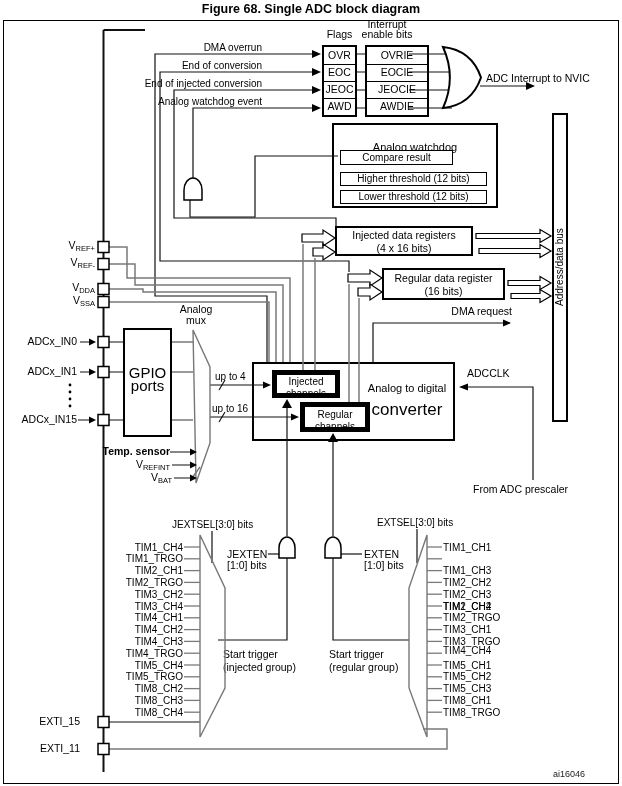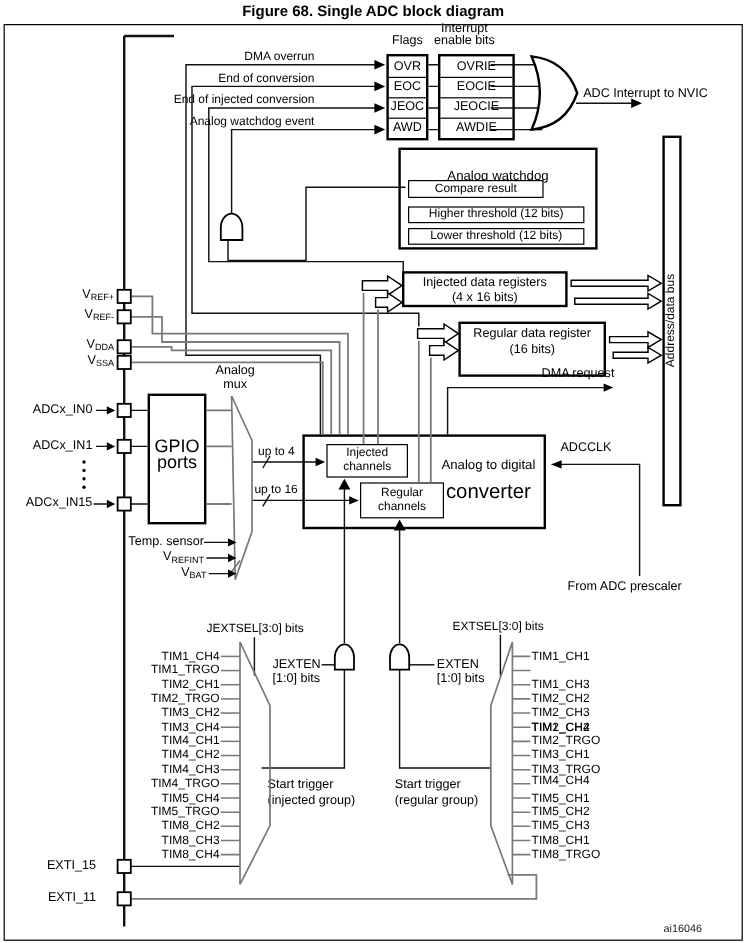--- a/index.html
+++ b/index.html
@@ -5,21 +5,21 @@
   html,body{margin:0;padding:0;background:#fff;}
   .canvas{position:relative;width:622px;height:786px;background:#fff;overflow:hidden;
           font-family:"Liberation Sans","DejaVu Sans",sans-serif;color:#000;}
   .lbl{position:absolute;font-size:10.5px;line-height:12px;white-space:nowrap;}
   .sm{font-size:10px;}
   .ctr{text-align:center;}
   .rt{text-align:right;}
   .sub{font-size:7.5px;vertical-align:-2px;}
   .box{position:absolute;background:#fff;box-sizing:border-box;}
   .b2{border:2px solid #000;}
-  .b1{border:1px solid #000000;}
+  .b1{border:5px solid #000000;}
   .title{position:absolute;left:0;right:0;top:2px;text-align:center;
          font-size:12.5px;font-weight:bold;}
   .frame{position:absolute;left:3px;top:20px;width:614px;height:762px;
          border:1px solid #000;}
   .cell{position:absolute;left:0;right:0;height:17px;line-height:17px;text-align:center;
         font-size:10.5px;border-bottom:1px solid #000;}
   .cell:last-child{border-bottom:none;}
   .twoline{line-height:13px;text-align:center;}
   .bus{position:absolute;left:552px;top:113px;width:16px;height:309px;
        border:2px solid #000;background:#fff;box-sizing:border-box;}
@@ -71,42 +71,42 @@
     <div class="wd-title">Analog watchdog</div>
     <div class="inner" style="left:6px;top:25px;width:113px;height:15px;line-height:13px;">Compare result</div>
     <div class="inner" style="left:6px;top:47px;width:147px;height:14px;line-height:12px;">Higher threshold (12 bits)</div>
     <div class="inner" style="left:6px;top:65px;width:147px;height:14px;line-height:12px;">Lower threshold (12 bits)</div>
   </div>
 
   <div class="box b2 twoline" style="left:335px;top:226px;width:138px;height:30px;font-size:10.5px;padding-top:1px;">
     <span>Injected data registers</span><br>
     <span>(4 x 16 bits)</span>
   </div>
-  <div class="box b2 twoline" style="left:382px;top:268px;width:123px;height:46px;font-size:10.5px;padding-top:2px;">
+  <div class="box b2 twoline" style="left:382px;top:268px;width:123px;height:32px;font-size:10.5px;padding-top:2px;">
     <span>Regular data register</span><br>
     <span>(16 bits)</span>
   </div>
 
   <div class="bus">
     <span>Address/data bus</span>
   </div>
 
   <div class="lbl rt" style="right:110px;top:305px;">DMA request</div>
 
   <div class="lbl rt" style="right:527px;top:239px;"><span>V</span><span class="sub">REF+</span></div>
   <div class="lbl rt" style="right:527px;top:256px;"><span>V</span><span class="sub">REF-</span></div>
   <div class="lbl rt" style="right:527px;top:281px;"><span>V</span><span class="sub">DDA</span></div>
   <div class="lbl rt" style="right:527px;top:294px;"><span>V</span><span class="sub">SSA</span></div>
   <div class="lbl rt" style="right:545px;top:335px;">ADCx_IN0</div>
   <div class="lbl rt" style="right:545px;top:365px;">ADCx_IN1</div>
   <div class="lbl rt" style="right:545px;top:413px;">ADCx_IN15</div>
   <div class="lbl rt" style="right:542px;top:715px;">EXTI_15</div>
   <div class="lbl rt" style="right:542px;top:742px;">EXTI_11</div>
 
-  <div class="lbl rt" style="right:452px;top:445px;">Temp. sensor</div>
+  <div class="lbl rt" style="right:452px;top:445px;font-weight:bold;">Temp. sensor</div>
   <div class="lbl rt" style="right:452px;top:458px;"><span>V</span><span class="sub">REFINT</span></div>
   <div class="lbl rt" style="right:450px;top:471px;"><span>V</span><span class="sub">BAT</span></div>
 
   <div class="box b2 twoline" style="left:123px;top:328px;width:49px;height:109px;font-size:15px;padding-top:36px;">
     <span>GPIO</span><br>
     <span>ports</span>
   </div>
   <div class="lbl twoline" style="left:176px;top:304px;width:40px;line-height:11px;">
     <span>Analog</span><br>
     <span>mux</span>

